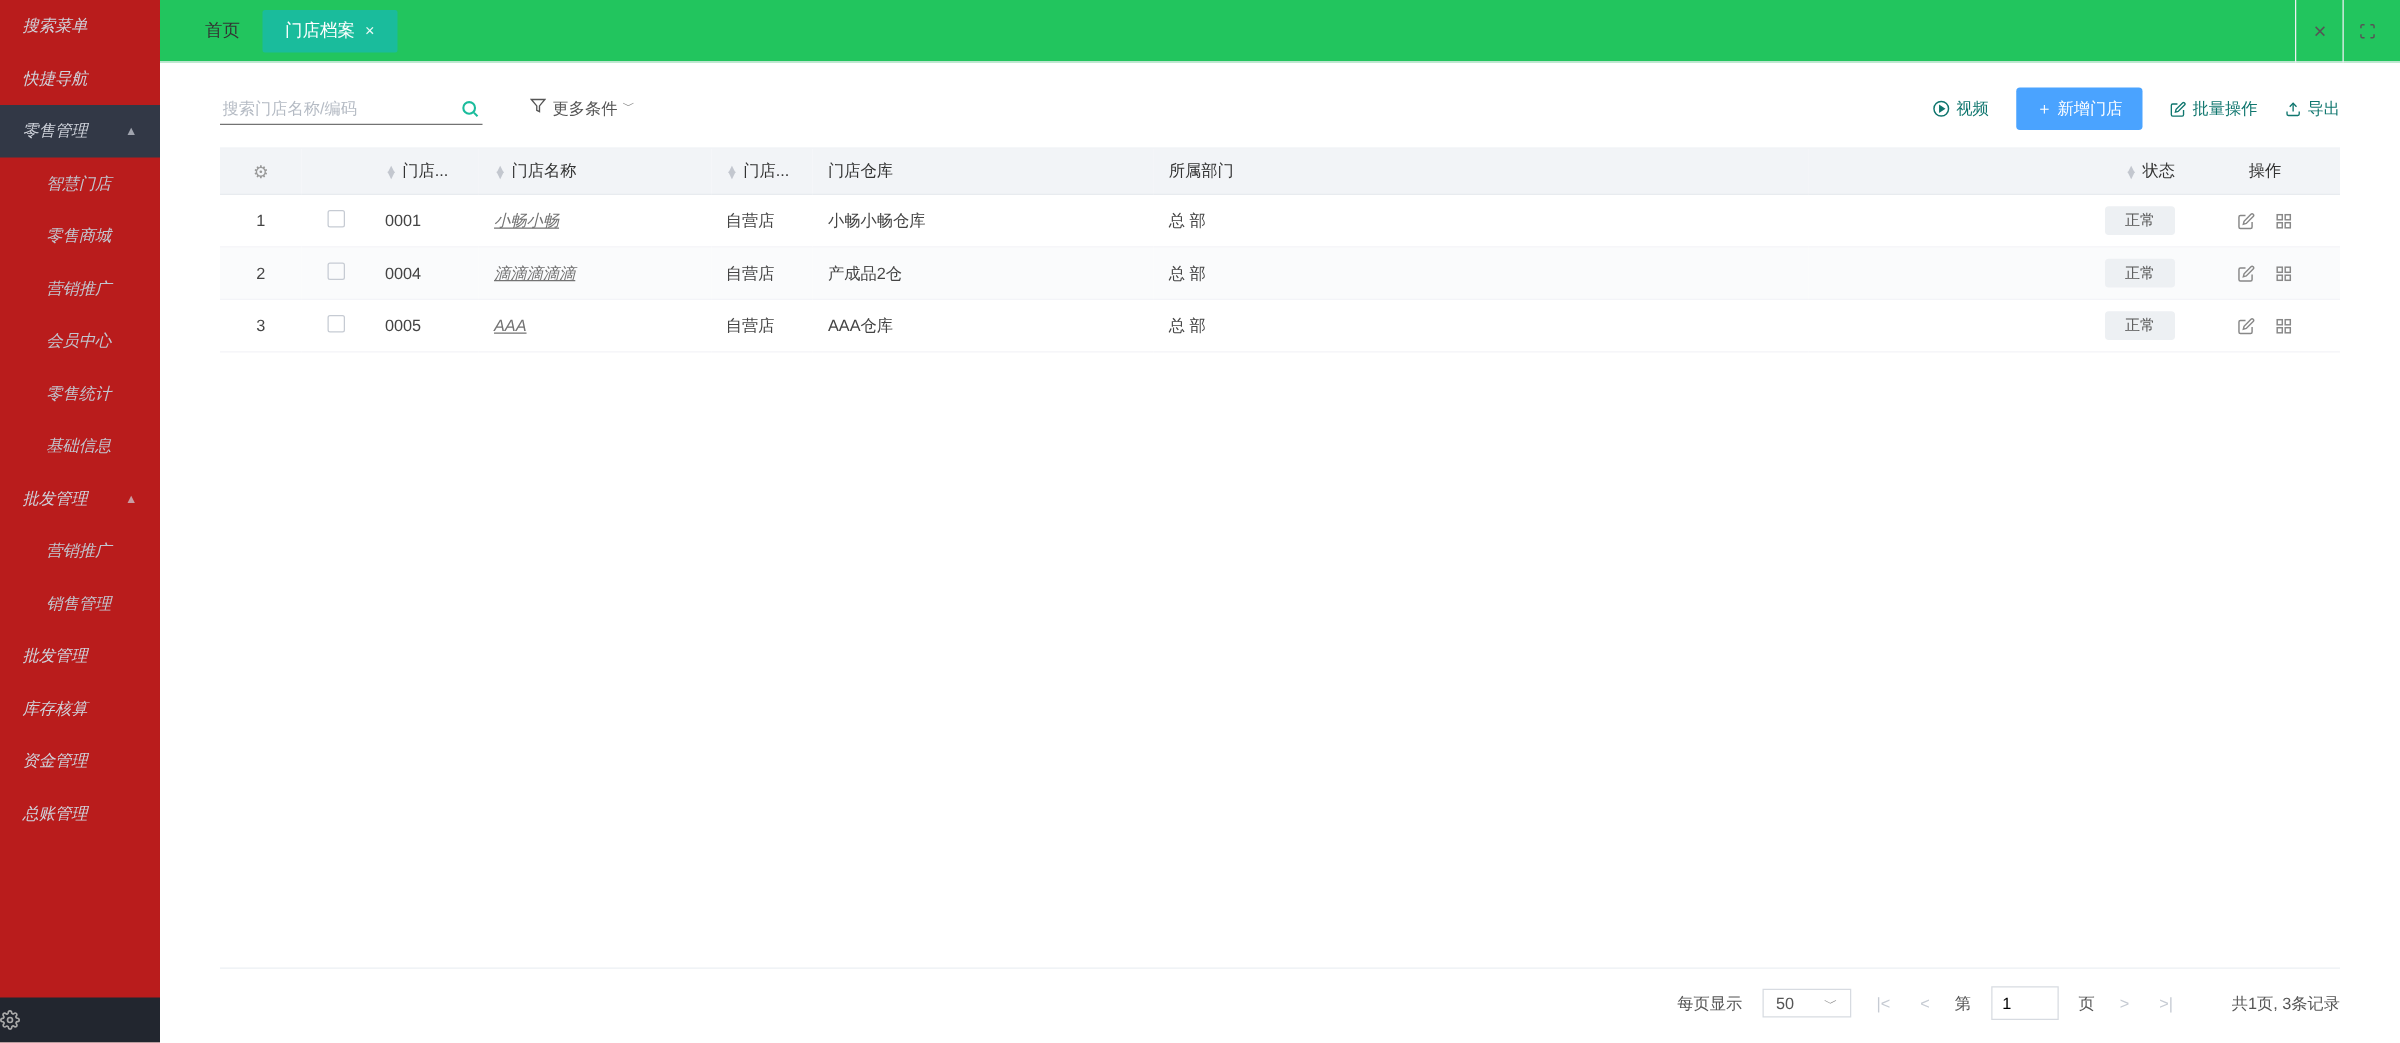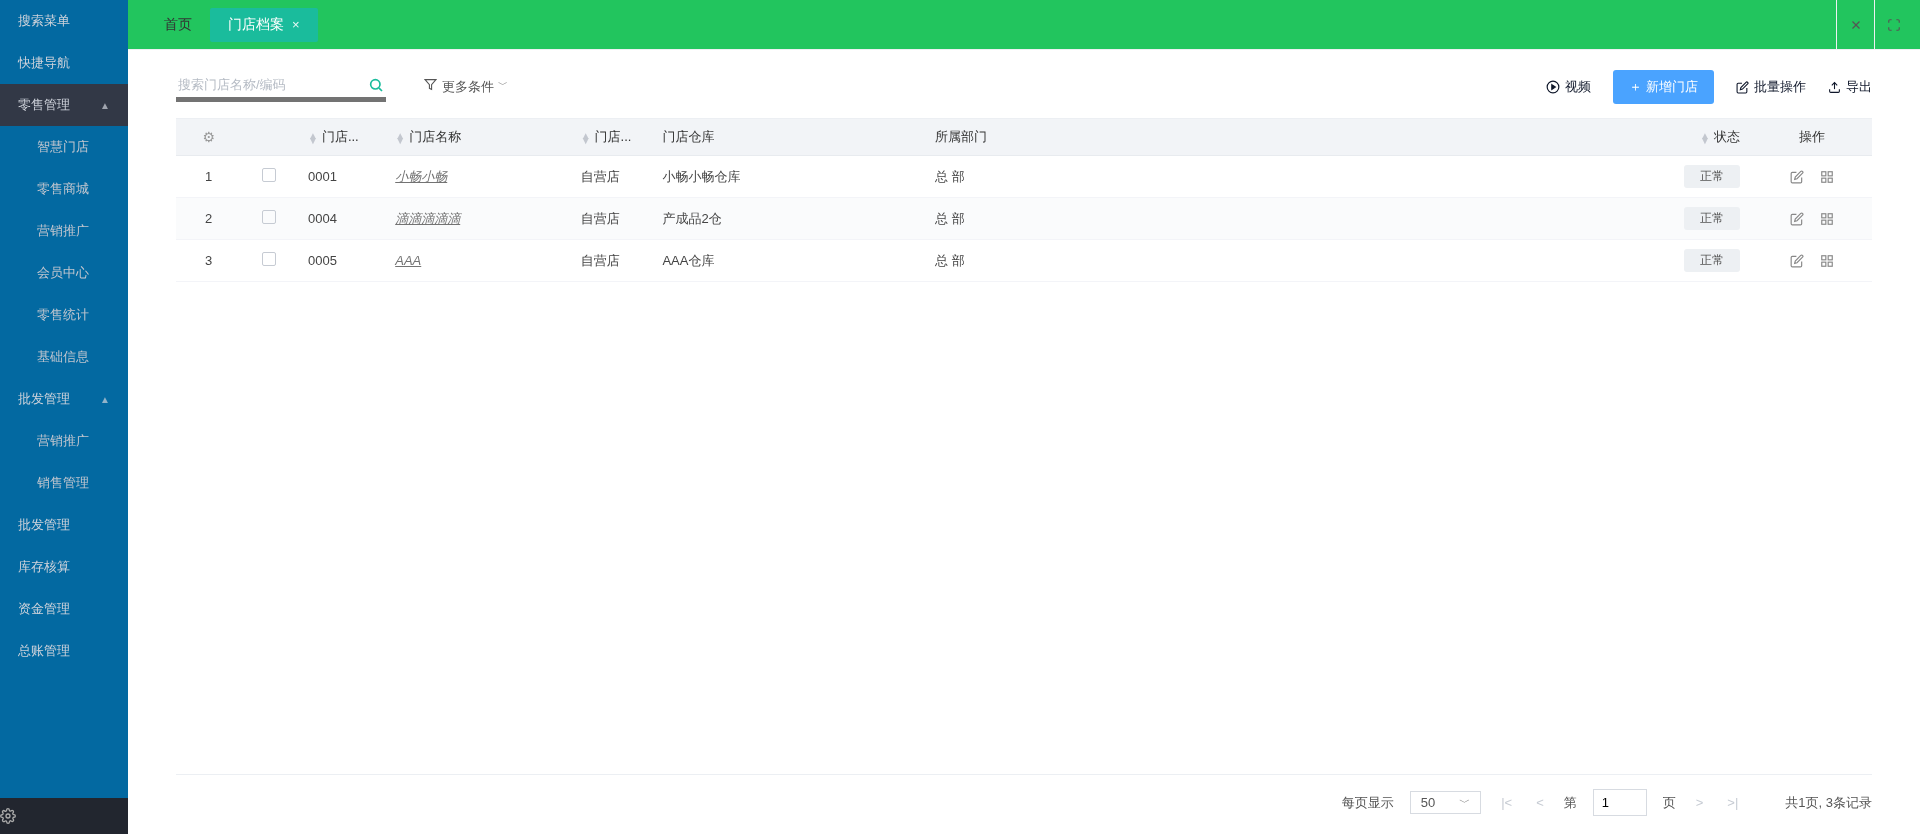--- a/index.html
+++ b/index.html
@@ -1,20 +1,20 @@
 <!DOCTYPE html>
 <html><head>
 <meta charset="utf-8">
 <style>
 * { margin: 0; padding: 0; box-sizing: border-box; }
 body { font-family: "Microsoft YaHei", "PingFang SC", sans-serif; font-size: 13px; color: #333; background: #fff; overflow: hidden; }
 .app { display: flex; height: 834px; width: 1920px; }
 
 
-.sidebar { width: 128px; background: #0369a1; color: #cfd3db; display: flex; flex-direction: column; font-size: 13px; }
+.sidebar { width: 128px; background: #b91c1c; color: #cfd3db; display: flex; flex-direction: column; font-size: 13px; font-style: italic; }
 .side-item { padding: 12px 18px; cursor: pointer; display: flex; align-items: center; justify-content: space-between; }
 .side-item.sub { padding-left: 37px; color: #c2c6cf; }
 .side-section { background: #323846; gap: 26px; }
 .arrow-up { font-size: 10px; opacity: .7; margin-left: 4px; }
 .sidebar-footer { margin-top: auto; background: #22262f; text-align: center; padding: 10px 0; }
 .gear { color: #aaa; }
 
 
 .main { flex: 1; display: flex; flex-direction: column; min-width: 0; }
 
@@ -22,28 +22,28 @@
 .tabs-bar { display: flex; align-items: center; height: 50px; border-bottom: 1px solid #eef0f3; padding-left: 18px; background: #22c55e; }
 .tab { padding: 8px 18px; color: #333; cursor: pointer; font-size: 14px; display: flex; align-items: center; }
 .tab.active { background: #1abc9c; color: #fff; border-radius: 2px; }
 .tab.active .tab-close { margin-left: 8px; font-size: 13px; opacity: .9; }
 .tabs-right { margin-left: auto; display: flex; align-items: center; padding-right: 8px; }
 .tabs-right .icon-btn { width: 38px; height: 50px; display: flex; align-items: center; justify-content: center; color: #555; border-left: 1px solid #eef0f3; cursor: pointer; }
 
 
 .content { flex: 1; padding: 20px 48px 18px 48px; display: flex; flex-direction: column; min-height: 0; }
 .toolbar { display: flex; align-items: center; margin-bottom: 14px; }
-.search-wrap { display: flex; align-items: center; border-bottom: 5px solid #737373; padding: 4px 2px; width: 210px; }
+.search-wrap { display: flex; align-items: center; border-bottom: 1px solid #737373; padding: 4px 2px; width: 210px; }
 .search-wrap input { border: none; outline: none; flex: 1; font-size: 13px; color: #333; background: transparent; }
 .search-wrap input::placeholder { color: #b5bbc4; }
 .search-icon { color: #1abc9c; margin-left: 8px; font-size: 15px; }
 .more-cond { margin-left: 38px; color: #555; display: flex; align-items: flex-start; cursor: pointer; font-size: 13px; }
 .more-cond .caret { margin-left: 4px; font-size: 10px; color: #888; }
 .toolbar-right { margin-left: auto; display: flex; align-items: center; gap: 22px; }
-.link-btn { color: #0f172a; display: flex; align-items: center; gap: 5px; cursor: pointer; font-size: 13px; }
+.link-btn { color: #0f766e; display: flex; align-items: center; gap: 5px; cursor: pointer; font-size: 13px; }
 .btn-primary { background: #4aa3ff; color: #fff; border: none; padding: 8px 16px; border-radius: 3px; cursor: pointer; font-size: 13px; display: flex; align-items: center; gap: 4px; }
 
 
 .table-wrap { border-top: 1px solid #eceff3; }
 table { width: 100%; border-collapse: collapse; table-layout: fixed; }
 thead th { background: #f2f4f7; font-weight: 500; color: #333; text-align: left; padding: 9px 12px; font-size: 13px; border-bottom: 1px solid #e8ebef; }
 thead th.center { text-align: center; }
 tbody td { padding: 9px 12px; border-bottom: 1px solid #f3f4f8; font-size: 13px; color: #444; }
 tbody tr:nth-child(even) { background: #fafbfc; }
 .col-idx { width: 60px; text-align: center; }

